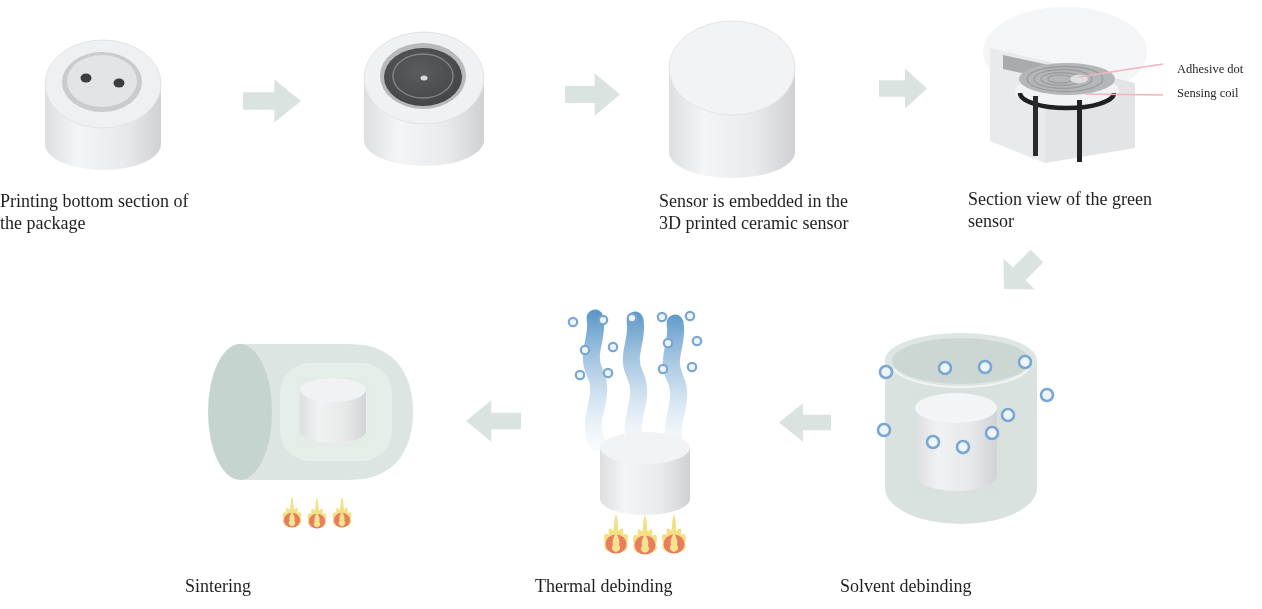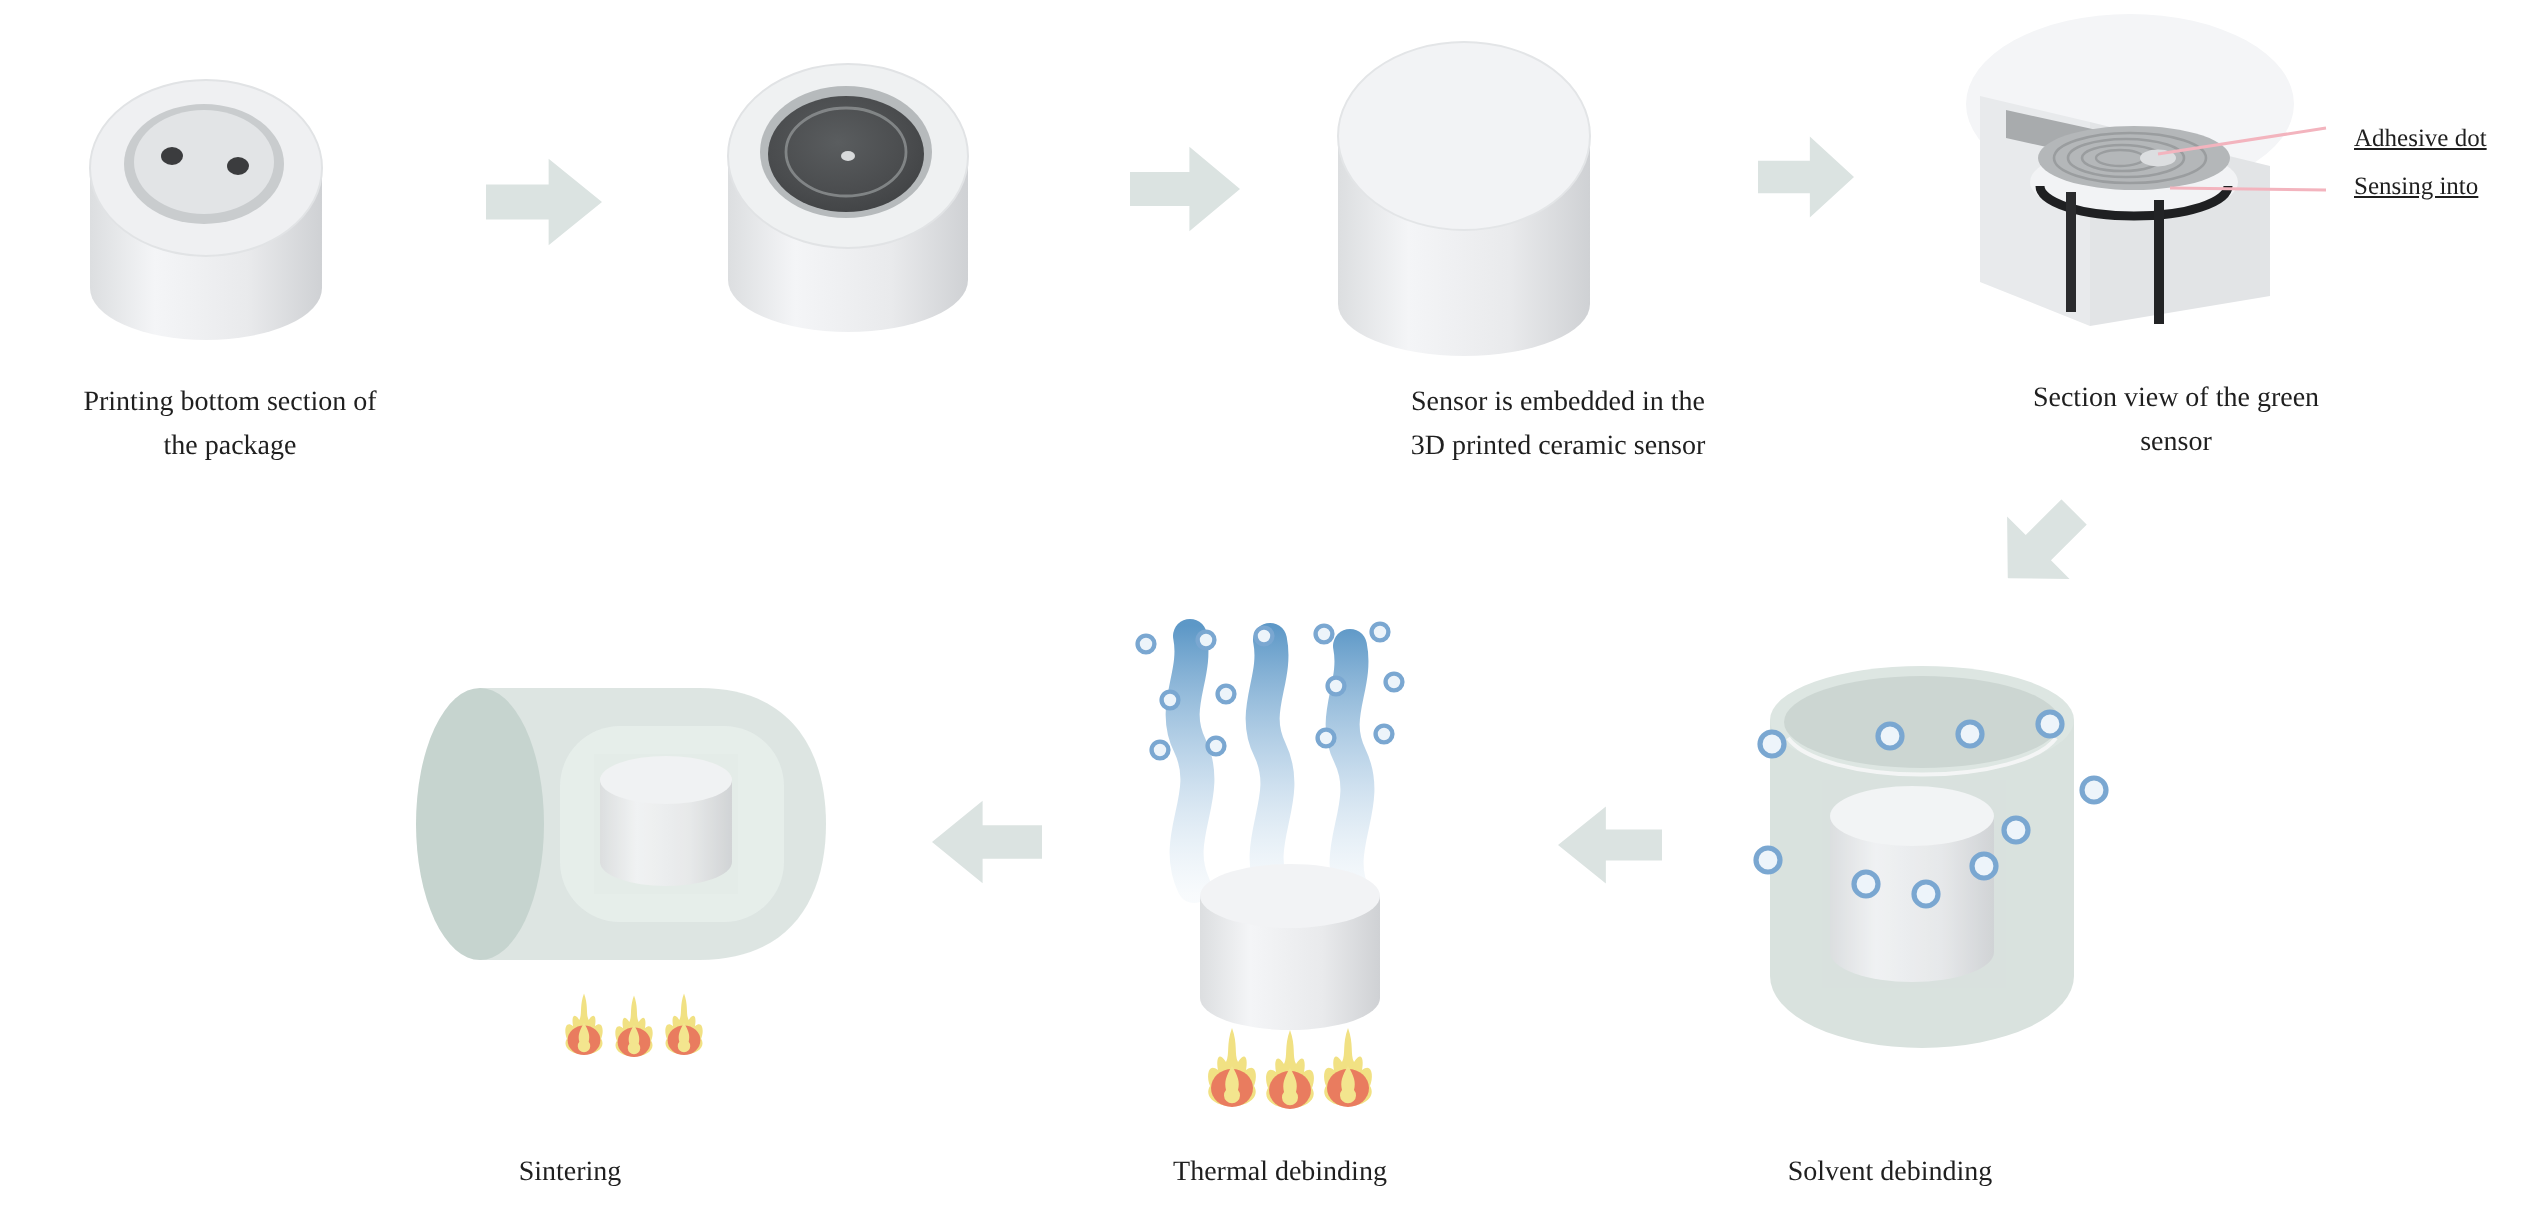--- a/index.html
+++ b/index.html
@@ -3,22 +3,22 @@
 <meta charset="utf-8">
 <style>
   html,body{margin:0;padding:0;background:#fff;}
   .canvas{
     position:relative;width:1262px;height:609px;overflow:hidden;
     background:var(--page-bg,#ffffff);
     font-family:"Liberation Serif", serif;
     color:var(--text,#1f1f1f);
   }
   .illus{position:absolute;}
-  .caption{position:absolute;text-align:center;font-size:14px;line-height:21.5px;color:var(--text,#1f1f1f);}
-  .anno{position:absolute;font-size:12.5px;line-height:14px;color:var(--text,#1f1f1f);white-space:nowrap;text-decoration:underline;}
+  .caption{position:absolute;text-align:left;font-size:18px;line-height:21.5px;color:var(--text,#1f1f1f);}
+  .anno{position:absolute;font-size:12.5px;line-height:14px;color:var(--text,#1f1f1f);white-space:nowrap;}
   .arrow{
     position:absolute;background:var(--arrow,#dbe3e1);
     clip-path:polygon(0% 31%, 54% 31%, 54% 3%, 100% 50%, 54% 97%, 54% 69%, 0% 69%);
   }
   .arrow.left{transform:scaleX(-1);}
   .arrow.downleft{transform:rotate(135deg);}
   .bubble{stroke:var(--bubble-ring,#7aa7d1);fill:var(--bubble-fill,#edf4fa);}
   .bubble.sm{stroke-width:2.2;}
   .flame-yellow{fill:var(--flame-yellow,#f1e183);}
   .flame-red{fill:var(--flame-red,#e97c5f);}
@@ -111,21 +111,21 @@
     <path d="M45,90 A47,15 0 0 0 139,90" fill="none" stroke="#1f2022" stroke-width="4.5"></path>
     <g>
       <rect x="58" y="93" width="5" height="60" fill="#2a2b2d"></rect>
       <rect x="102" y="97" width="5" height="62" fill="#222325"></rect>
     </g>
     <path class="leader" d="M104,74 L188,61"></path>
     <path class="leader" d="M110,91 L188,92"></path>
   </svg>
 
   <div class="anno" style="left:1177px;top:62px">Adhesive dot</div>
-  <div class="anno" style="left:1177px;top:86px">Sensing into</div>
+  <div class="anno" style="left:1177px;top:86px">Sensing coil</div>
 
   <div class="caption" style="left:0px;top:191px;width:230px">
     <div>Printing bottom section of</div>
     <div>the package</div>
   </div>
   <div class="caption" style="left:262px;top:191px;width:236px">
   </div>
   <div class="caption" style="left:659px;top:191px;width:240px">
     <div>Sensor is embedded in the</div>
     <div>3D printed ceramic sensor</div>

